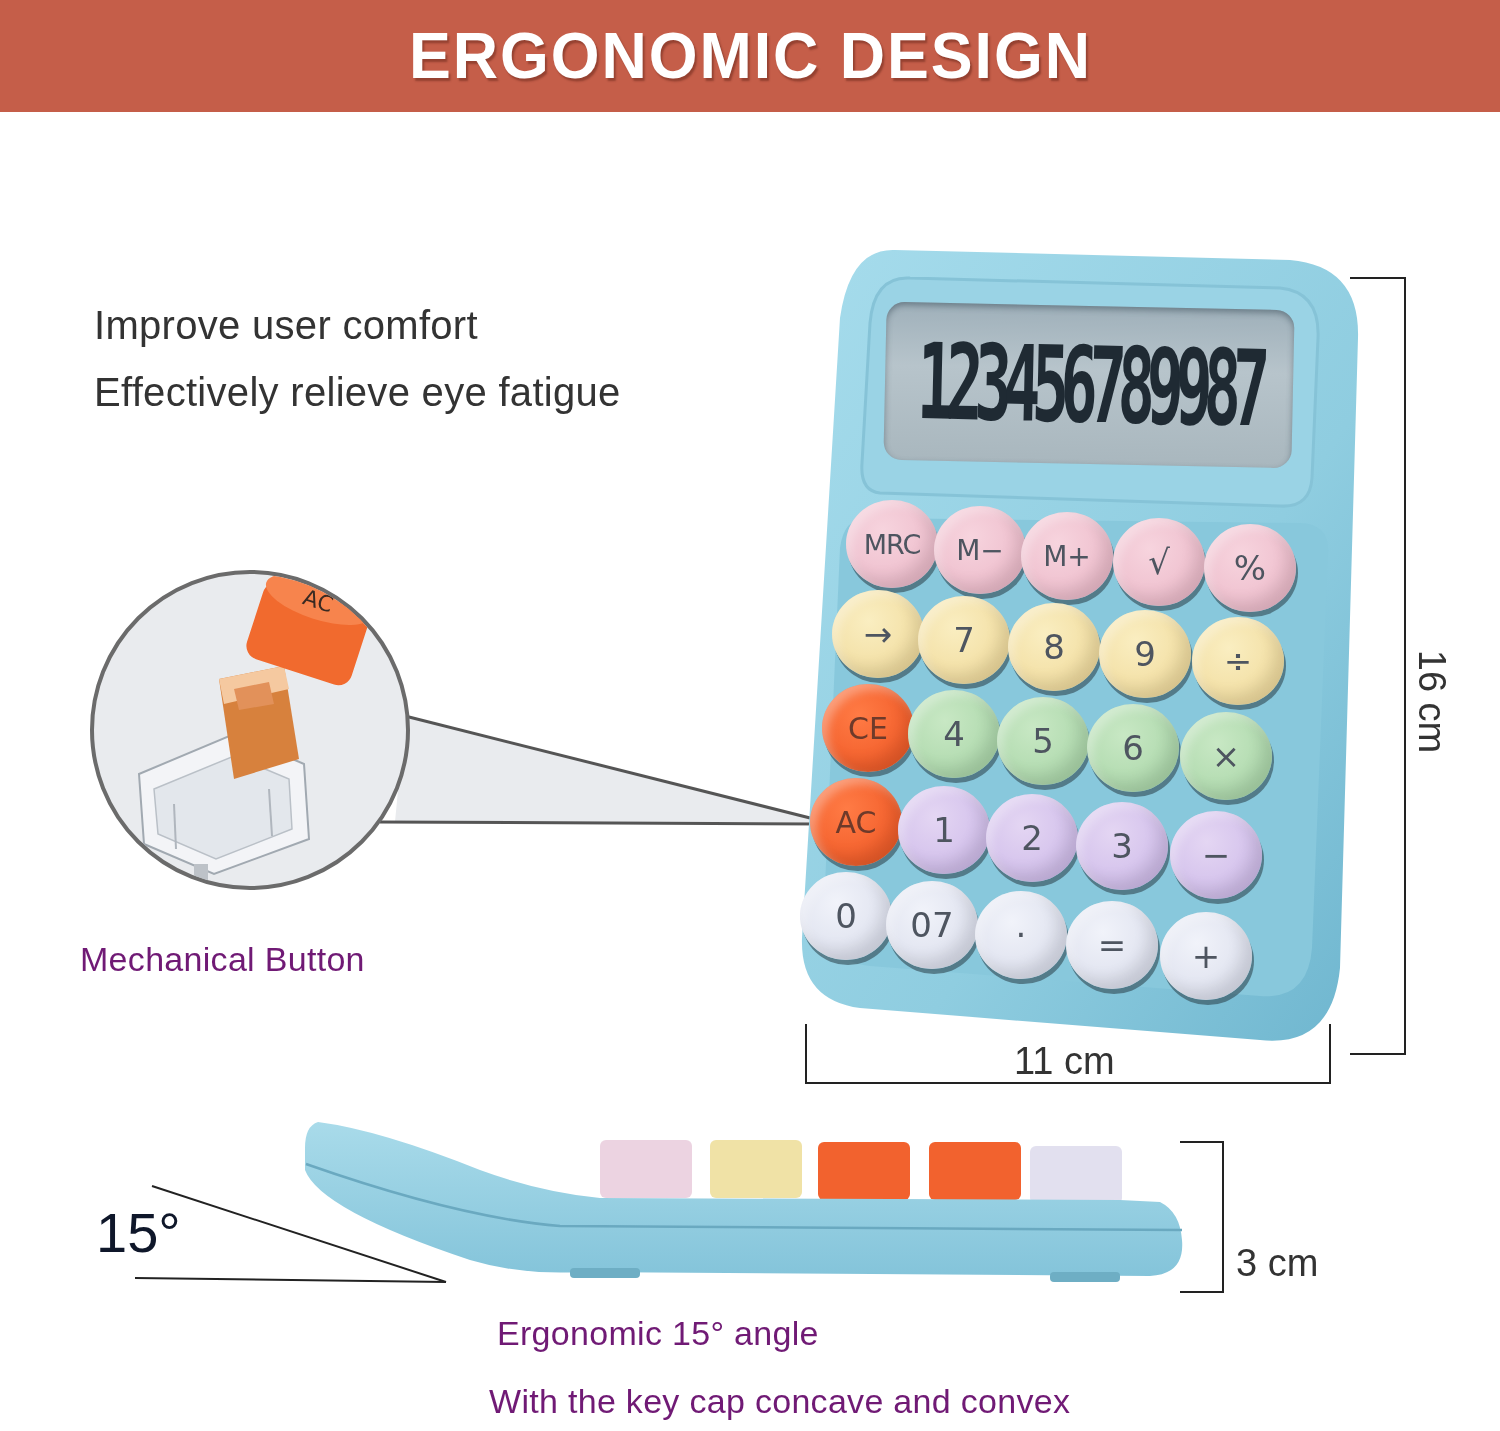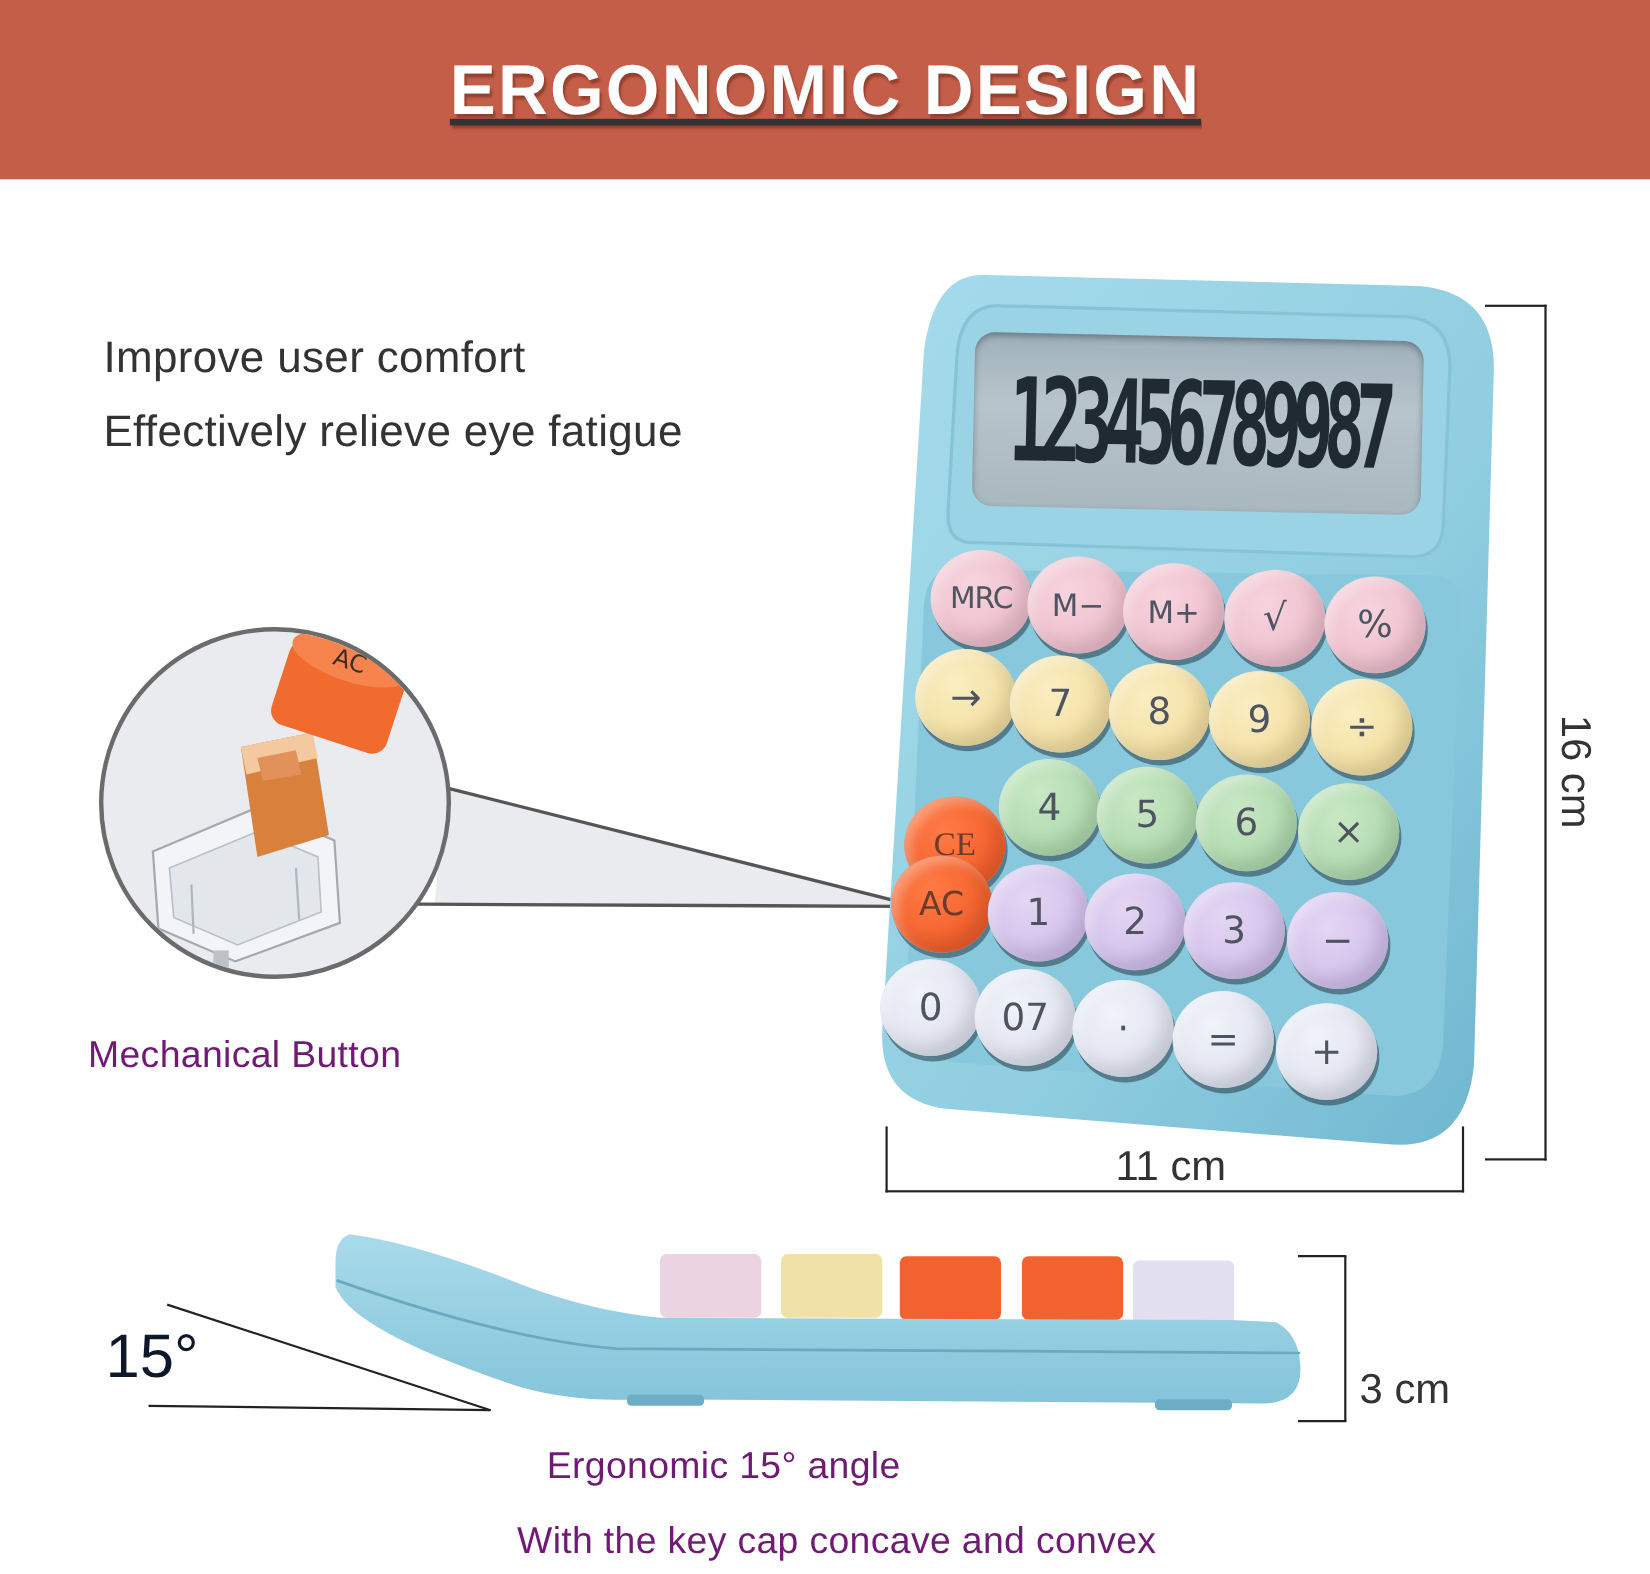--- a/index.html
+++ b/index.html
@@ -1,22 +1,22 @@
 <!DOCTYPE html>
 <html><head>
 <meta charset="utf-8">
 <style>
   * { box-sizing: border-box; margin: 0; padding: 0; }
   html, body { width: 1500px; height: 1431px; background: #ffffff; overflow: hidden; }
   body { position: relative; font-family: "Liberation Sans", sans-serif; color: #333333; }
 
   .banner {
-    position: absolute; left: 0; top: 0; width: 1500px; height: 163px;
+    position: absolute; left: 0; top: 0; width: 1500px; height: 112px;
     background: #c55e49;
-    display: flex; align-items: center; justify-content: center; text-decoration: underline;
+    display: flex; align-items: center; justify-content: center;
   }
   .banner-title {
     color: #ffffff; font-family: "Liberation Sans", sans-serif; font-weight: 700;
     font-size: 64px; letter-spacing: 2px;
     text-shadow: 2px 3px 2px rgba(90,30,20,0.45);
     transform: scaleX(0.98);
   }
 
   .features { position: absolute; left: 94px; top: 292px; }
   .feature-line {
@@ -135,21 +135,21 @@
 <div class="key pink" style="left:1021px; top:512px; font-size:28px;">M+</div>
 <div class="key pink" style="left:1113px; top:518px;">√</div>
 <div class="key pink" style="left:1204px; top:524px;">%</div>
 
 <div class="key yellow" style="left:832px; top:590px;">→</div>
 <div class="key yellow" style="left:918px; top:596px;">7</div>
 <div class="key yellow" style="left:1008px; top:603px;">8</div>
 <div class="key yellow" style="left:1099px; top:610px;">9</div>
 <div class="key yellow" style="left:1192px; top:617px;">÷</div>
 
-<div class="key orange" style="left:822px; top:724px; font-size:30px;font-family:Liberation Serif, serif;">CE</div>
+<div class="key orange" style="left:822px; top:684px; font-size:30px;">CE</div>
 <div class="key green" style="left:908px; top:690px;">4</div>
 <div class="key green" style="left:997px; top:697px;">5</div>
 <div class="key green" style="left:1087px; top:704px;">6</div>
 <div class="key green" style="left:1180px; top:712px;">×</div>
 
 <div class="key orange" style="left:810px; top:778px; font-size:30px;">AC</div>
 <div class="key purple" style="left:898px; top:786px;">1</div>
 <div class="key purple" style="left:986px; top:794px;">2</div>
 <div class="key purple" style="left:1076px; top:802px;">3</div>
 <div class="key purple" style="left:1170px; top:811px;">−</div>
@@ -194,13 +194,13 @@
 
   <line x1="1180" y1="42" x2="1224" y2="42" stroke="#222" stroke-width="2"></line>
   <line x1="1223" y1="42" x2="1223" y2="192" stroke="#222" stroke-width="2"></line>
   <line x1="1180" y1="192" x2="1224" y2="192" stroke="#222" stroke-width="2"></line>
 </svg>
 
 <div class="angle-label">15°</div>
 <div class="dim-label" style="left:1236px; top:1198px;margin-top:44px;">3 cm</div>
 
 <div class="caption" style="left:497px; top:1314px;">Ergonomic 15° angle</div>
-<div class="caption" style="left:470px; top:1382px;">With the key cap concave and convex</div>
+<div class="caption" style="left:489px; top:1382px;">With the key cap concave and convex</div>
 
 </body></html>

